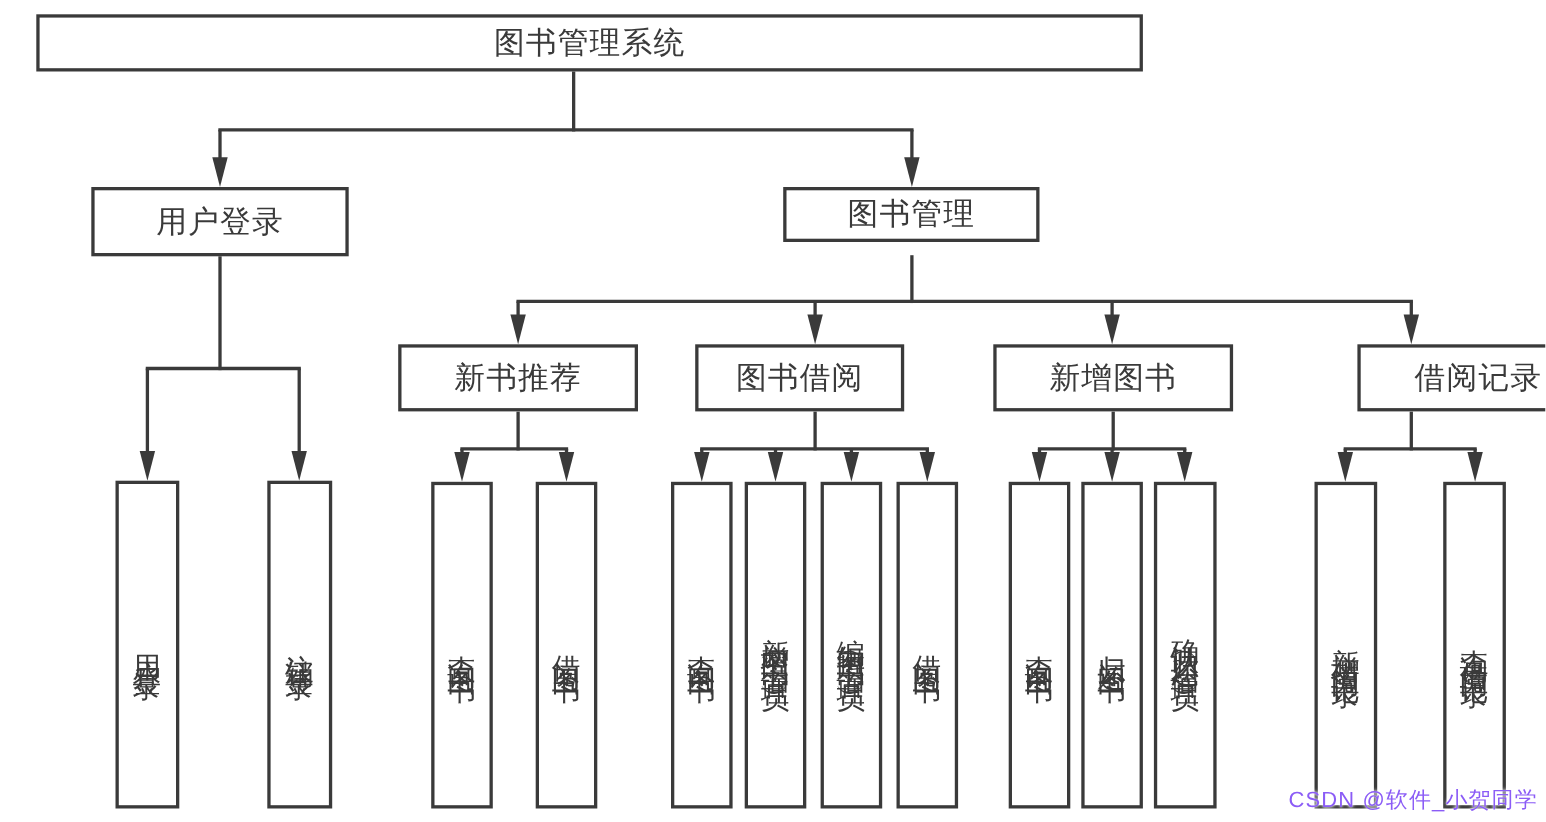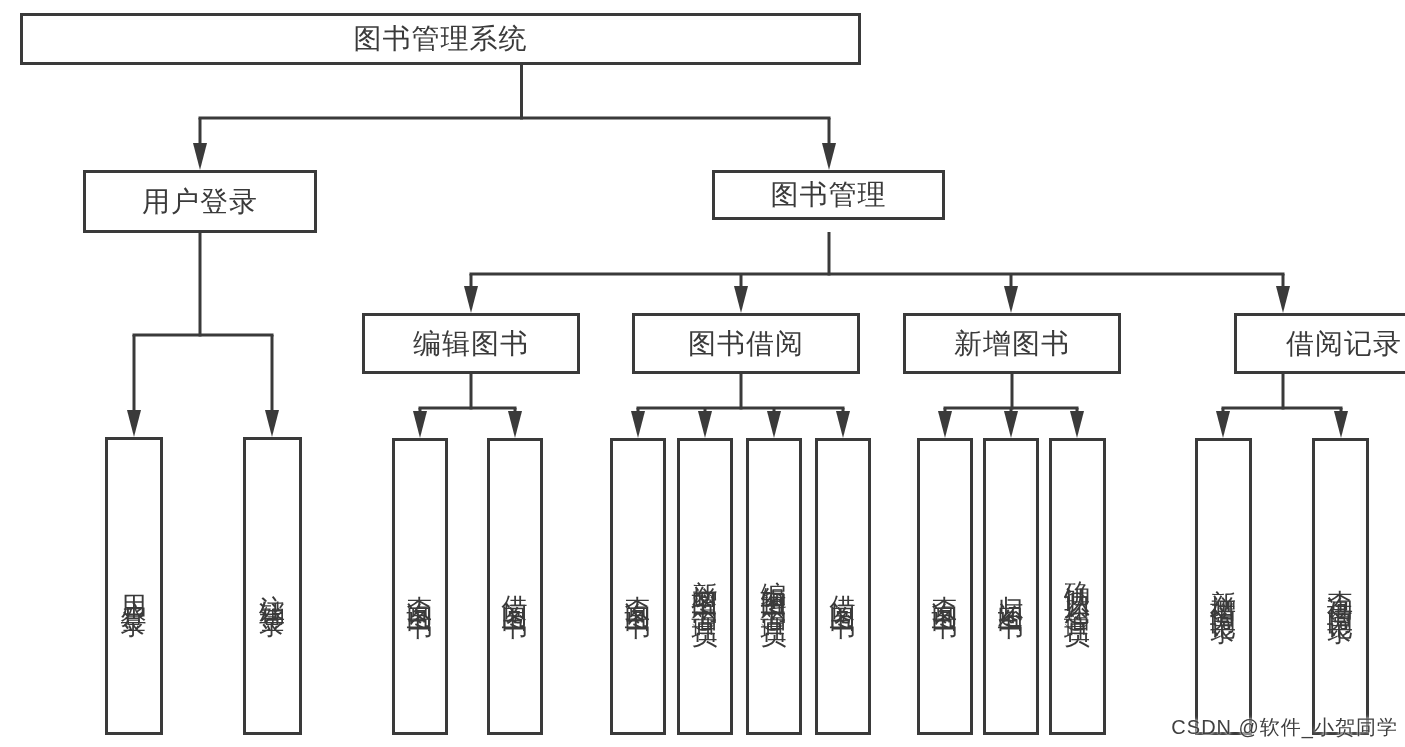--- a/index.html
+++ b/index.html
@@ -34,21 +34,21 @@
     letter-spacing: 6px;
     line-height: 1;
     overflow: hidden;
   }
   .watermark {
     position: absolute;
     right: 7px;
     bottom: 6px;
     z-index: 5;
     font-size: 20px;
-    color: #404040;
+    color: #8b5cf6;
     letter-spacing: 1px;
     text-shadow: 0 0 2px #ffffff, 0 0 4px #ffffff;
     white-space: nowrap;
   }
 </style>
 </head>
 <body>
 
 <div class="stage">
 
@@ -108,27 +108,27 @@
     <polygon points="1070,411 1084,411 1077,438"></polygon>
 
     <line x1="1283" y1="374" x2="1283" y2="409.5"></line>
     <line x1="1221.5" y1="408" x2="1342.5" y2="408"></line>
     <line x1="1223" y1="408" x2="1223" y2="413"></line>
     <polygon points="1216,411 1230,411 1223,438"></polygon>
     <line x1="1341" y1="408" x2="1341" y2="413"></line>
     <polygon points="1334,411 1348,411 1341,438"></polygon>
   </svg>
 
-  <div class="box hbox" style="left:20px; top:13px; width:841px; height:52px;">图书管理系统</div>
+  <div class="box hbox" style="left:33px; top:13px; width:1006px; height:52px;">图书管理系统</div>
 
   <div class="box hbox" style="left:83px; top:170px; width:234px; height:63px;">用户登录</div>
   <div class="box hbox" style="left:712px; top:170px; width:233px; height:50px;">图书管理</div>
 
-  <div class="box hbox" style="left:362px; top:313px; width:218px; height:61px;">编辑图书</div>
-  <div class="box hbox" style="left:632px; top:313px; width:228px; height:61px;">图书借阅</div>
+  <div class="box hbox" style="left:362px; top:313px; width:218px; height:61px;">新书推荐</div>
+  <div class="box hbox" style="left:632px; top:313px; width:190px; height:61px;">图书借阅</div>
   <div class="box hbox" style="left:903px; top:313px; width:218px; height:61px;">新增图书</div>
   <div class="box hbox" style="left:1234px; top:313px; width:220px; height:61px;">借阅记录</div>
 
   <div class="box vbox" style="left:105px; top:437px; width:58px; height:298px;">用户登录</div>
   <div class="box vbox" style="left:243px; top:437px; width:59px; height:298px;">注销登录</div>
 
   <div class="box vbox" style="left:392px; top:438px; width:56px; height:297px;">查询图书</div>
   <div class="box vbox" style="left:487px; top:438px; width:56px; height:297px;">借阅图书</div>
 
   <div class="box vbox" style="left:610px; top:438px; width:56px; height:297px;">查询图书</div>

